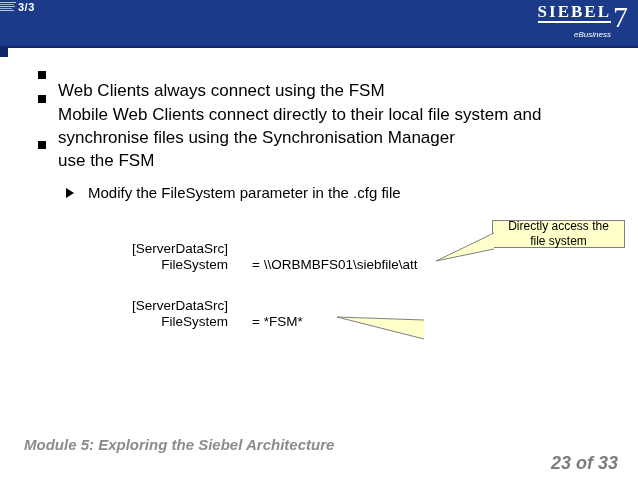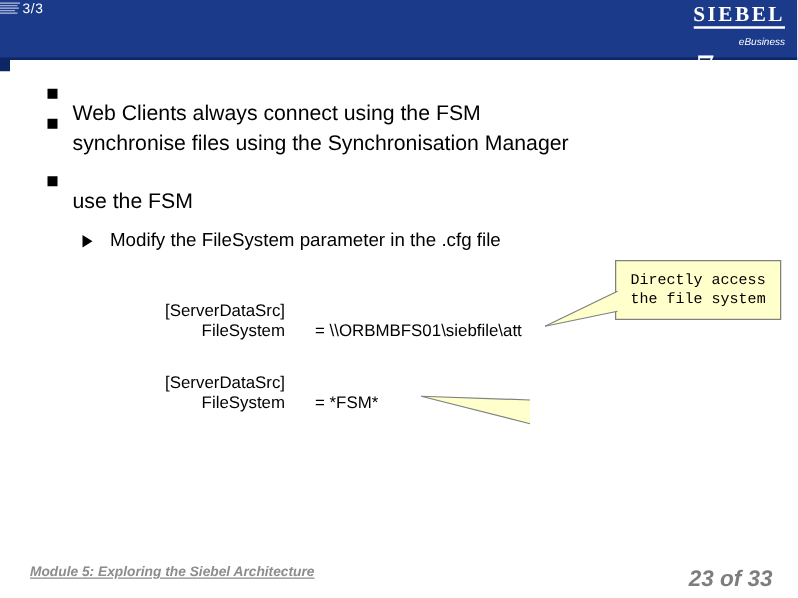--- a/index.html
+++ b/index.html
@@ -14,27 +14,27 @@
   }
   .deco{position:absolute;left:0;top:2px;width:16px;height:12px;}
   .deco span{display:block;height:1px;margin-bottom:1px;background:#b9c4e2;}
   .deco span:nth-child(1){width:16px;}
   .deco span:nth-child(2){width:14px;background:#9fadd6;}
   .deco span:nth-child(3){width:15px;}
   .deco span:nth-child(4){width:12px;background:#9fadd6;}
   .deco span:nth-child(5){width:14px;}
   .pageind{
     position:absolute;left:18px;top:1px;color:#ffffff;
-    font-size:11px;font-weight:normal;letter-spacing:0.5px;text-align:center;
+    font-size:11px;font-weight:bold;letter-spacing:0.5px;text-align:center;
   }
   .title{
     position:absolute;left:28px;top:24px;color:#ffffff;
     font-size:20px;font-weight:bold;white-space:nowrap;margin-top:40px;
   }
-  .logo{position:absolute;right:10px;top:3px;display:flex;align-items:flex-start;color:#fff;flex-direction:column;}
+  .logo{position:absolute;right:10px;top:3px;display:flex;align-items:flex-start;color:#fff;}
   .logo-wordwrap{display:inline-block;text-align:right;}
   .logo-word{
     display:block;font-family:"Liberation Serif",serif;font-weight:bold;
     font-size:17px;letter-spacing:2px;line-height:17px;
     border-bottom:2px solid #ffffff;padding-bottom:1px;
   }
   .logo-sub{font-style:italic;font-size:8px;line-height:9px;margin-top:19px;}
   .logo-seven{
     font-family:"Liberation Serif",serif;font-weight:normal;
     font-size:30px;line-height:27px;margin-left:2px;
@@ -54,29 +54,29 @@
   .code-block{position:absolute;left:132px;font-size:13.5px;line-height:15.5px;text-align:right;}
   .code-line{position:relative;height:15.5px;white-space:nowrap;}
   .code-val{position:absolute;left:120px;top:0;white-space:nowrap;}
   
   .callout{
     position:absolute;background:#ffffcc;border:1px solid #808080;
     font-size:12px;line-height:15px;text-align:center;color:#000;
     display:flex;align-items:center;justify-content:center;box-sizing:border-box;
   }
   .callout-inner{display:inline-block;}
-  #callout-1{left:492px;top:208px;width:133px;height:48px;font-family:Liberation Mono, monospace;}
+  #callout-1{left:492px;top:220px;width:133px;height:28px;}
   #callout-1 .callout-inner{width:112px;}
   #callout-2{left:420px;top:312px;width:128px;height:51px;}
   #callout-2 .callout-inner{width:100px;}
   .tails{position:absolute;left:0;top:0;width:638px;height:478px;pointer-events:none;}
   
   .footer-left{
-    position:absolute;left:24px;top:452px;color:#8c8c8c;
-    font-size:11px;font-weight:bold;font-style:italic;text-decoration:underline;
+    position:absolute;left:24px;top:436px;color:#8c8c8c;
+    font-size:15px;font-weight:bold;font-style:italic;
   }
   .footer-right{
     position:absolute;right:20px;top:453px;color:#7d7d7d;
     font-size:18px;font-weight:bold;font-style:italic;
   }
 </style>
 </head>
 <body>
 
 <div class="slide">
@@ -102,20 +102,21 @@
   <div class="notch"></div>
 
   <div class="bullet-row" style="top:63px;">
     <span class="bullet-sq"></span>
     <div class="bullet-text">Web Clients always connect using the FSM</div>
   </div>
 
   <div class="bullet-row" style="top:87px;">
     <span class="bullet-sq"></span>
     <div class="bullet-text">
+      <div>Mobile Web Clients connect directly to their local file system and</div>
       <div>synchronise files using the Synchronisation Manager</div>
     </div>
   </div>
 
   <div class="bullet-row" style="top:133px;">
     <span class="bullet-sq"></span>
     <div class="bullet-text">
       <div>use the FSM</div>
     </div>
   </div>

